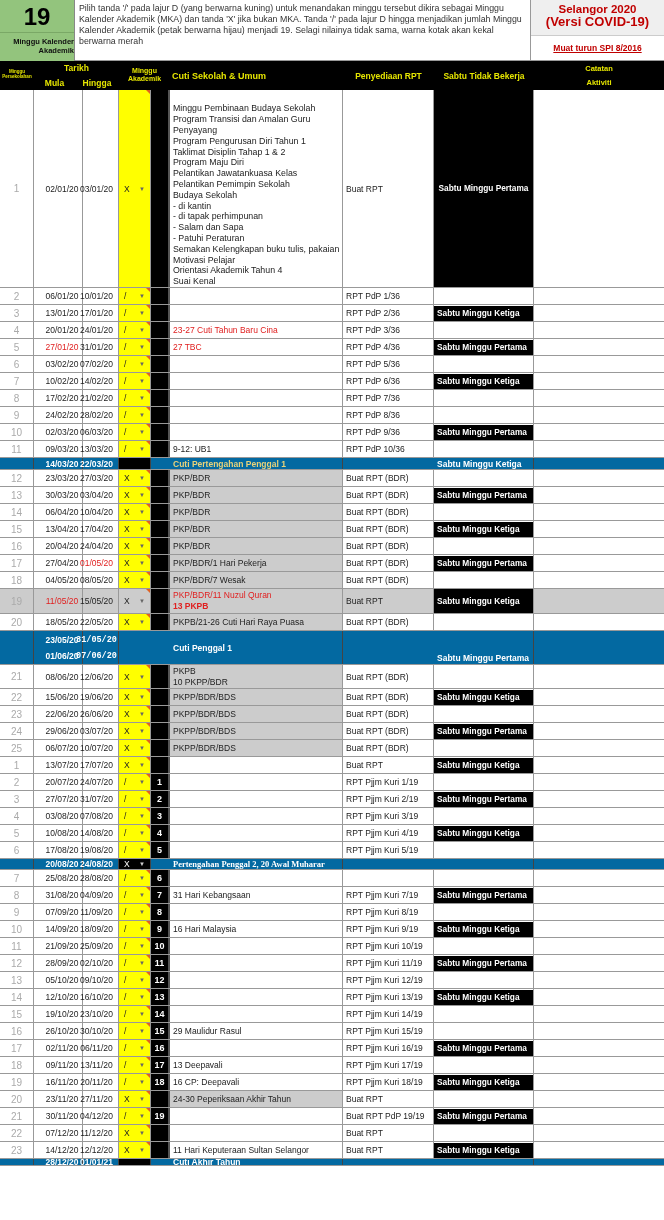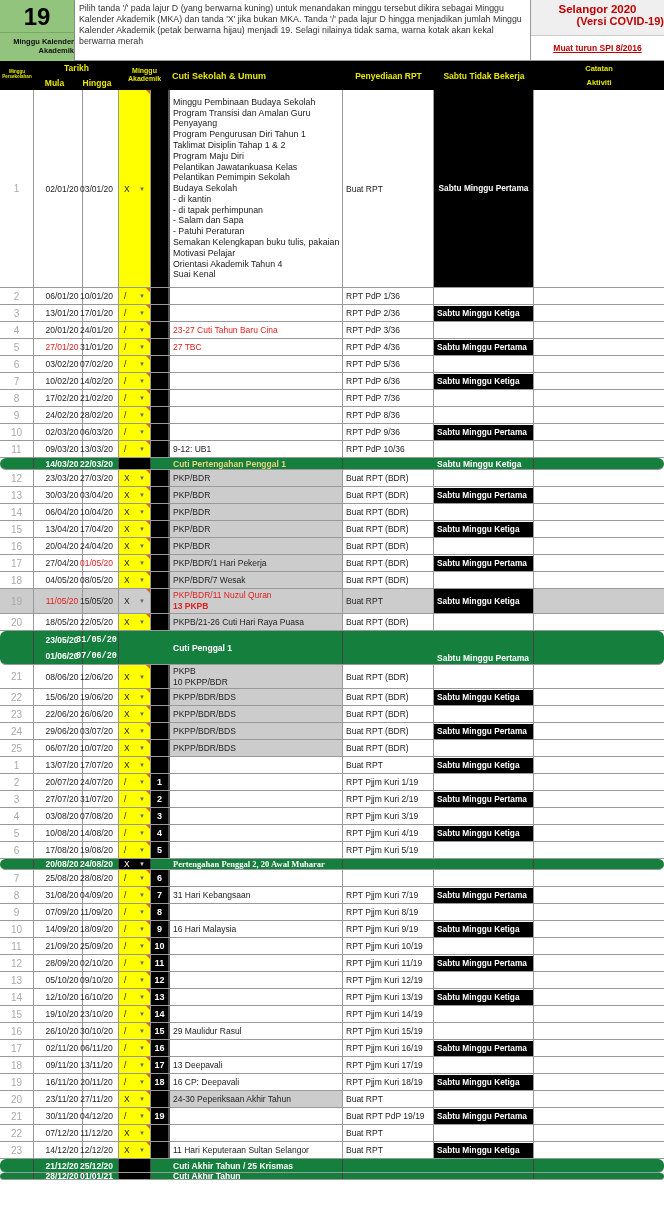--- a/index.html
+++ b/index.html
@@ -5,21 +5,21 @@
   * { box-sizing: border-box; margin: 0; padding: 0; }
   body { width: 664px; height: 1220px; overflow: hidden; background: #fff; font-family: "Liberation Sans", sans-serif; font-size: 8.5px; color: #222; position: relative; }
   .top { position: absolute; left: 0; top: 0; width: 664px; height: 61px; display: flex; border-bottom: 1px solid #999; }
   .counter { width: 75px; height: 61px; background: #93c47d; border-right: 1px solid #888; display: flex; flex-direction: column; align-items: center; }
   .counter .num { font-size: 24px; font-weight: bold; color: #000; line-height: 33px; border-bottom: 1px solid #7aa866; width: 100%; text-align: center; height: 33px; }
   .counter .lbl { font-size: 7.5px; font-weight: bold; color: #111; text-align: right; line-height: 9px; padding-top: 4px; }
   .instr { width: 456px; padding: 3px 4px; font-size: 8.8px; line-height: 11px; color: #333; border-right: 1px solid #999; }
   .brand { width: 133px; display: flex; flex-direction: column; }
   .brand .b1 { background: #efefef; text-align: center; color: #c00000; font-weight: bold; height: 36px; border-bottom: 1px solid #ccc; padding-top: 3px; }
   .brand .b1 .t { font-size: 11.5px; line-height: 13px; }
-  .brand .b1 .s { font-size: 11px; line-height: 11px; text-align: right; }
+  .brand .b1 .s { font-size: 13px; line-height: 11px; }
   .brand .b2 { text-align: center; color: #c00000; font-weight: bold; font-size: 8.5px; text-decoration: underline; line-height: 24px; cursor: pointer; }
 
   .hdr { position: absolute; top: 61px; left: 0; width: 664px; height: 29px; background: #000; color: #e6e600; font-weight: bold; }
   .hdr div { position: absolute; text-align: center; }
 
   .grid { position: absolute; top: 90px; left: 0; width: 664px; }
   .row { position: relative; width: 664px; border-bottom: 1px solid #999; }
   .c { position: absolute; top: 0; bottom: 0; display: flex; align-items: center; overflow: hidden; white-space: nowrap; border-right: 1px solid #999; }
   .c-wk { left: 0; width: 34px; justify-content: center; color: #aaa; font-size: 10px; }
   .c-mula { left: 42px; width: 41px; justify-content: center; }
@@ -27,21 +27,21 @@
   .c-ma { left: 119px; width: 32px; background: #ffff00; padding-left: 5px; }
   .c-ma .arr { position: absolute; right: 5px; font-size: 6px; color: #666; }
   .c-n { left: 151px; width: 19px; background: #000; color: #fff; justify-content: center; font-weight: bold; font-size: 9px; border-right: 2px solid #555; }
   .c-cuti { left: 170px; width: 173px; padding-left: 3px; }
   .c-rpt { left: 343px; width: 91px; padding-left: 3px; }
   .c-sab { left: 434px; width: 100px; }
   .c-cat { left: 534px; width: 130px; border-right: none; }
   .sab-box { background: #000; color: #fff; font-weight: bold; font-size: 8.3px; padding: 2px 3px; width: 100%; height: 15px; line-height: 11px; }
   .red { color: #e02020; }
   .grey { background: #cccccc; }
-  .blk { background: #15803d; border-radius: 6px; }
+  .blk { background: #0369a1; }
   .blk .c { border-right-color: #444; color: #fff; }
   .blk .c-cuti { color: #f1e8a0; font-weight: bold; }
   .blk .c-mula, .blk .c-hingga { font-weight: bold; }
   .multi { white-space: normal; align-items: center; line-height: 10.8px; }
   .tri::after { content: ""; position: absolute; top: 0; right: 0; border-top: 4px solid #e06020; border-left: 4px solid transparent; }
 </style>
 </head>
 <body>
 
 <div class="top">
@@ -75,21 +75,21 @@
 <div class="grid" id="grid">
     <div class="row" style="height: 198px;">
       <div class="c c-wk">1</div>
       <div class="c c-mula">02/01/20</div>
       <div class="c c-hingga">03/01/20</div>
       <div class="c c-ma tri">
         <span>X</span>
         <span class="arr">▼</span>
       </div>
       <div class="c c-n"></div>
-      <div class="c c-cuti multi" style="font-size: 8.8px;">
+      <div class="c c-cuti multi" style="font-size: 8.8px; align-items: flex-end;">
         <div style="white-space: pre-wrap;">Minggu Pembinaan Budaya Sekolah
 Program Transisi dan Amalan Guru Penyayang
 Program Pengurusan Diri Tahun 1
 Taklimat Disiplin Tahap 1 &amp; 2
 Program Maju Diri
 Pelantikan Jawatankuasa Kelas
 Pelantikan Pemimpin Sekolah
 Budaya Sekolah
 - di kantin
 - di tapak perhimpunan
@@ -927,28 +927,20 @@
       <div class="c c-n"></div>
       <div class="c c-cuti">
         <span>11 Hari Keputeraan Sultan Selangor</span>
       </div>
       <div class="c c-rpt">Buat RPT</div>
       <div class="c c-sab">
         <div class="sab-box">Sabtu Minggu Ketiga</div>
       </div>
       <div class="c c-cat"></div>
     </div>
-    <div class="row blk" style="height: 14px;">
-      <div class="c c-wk"></div>
-      <div class="c c-mula">21/12/20</div>
-      <div class="c c-hingga">25/12/20</div>
-      <div class="c c-ma" style="background: rgb(0, 0, 0); color: rgb(255, 255, 255);"></div>
-      <div class="c c-cuti" style="color: rgb(255, 255, 255);">Cuti Akhir Tahun / 25 Krismas</div>
-      <div class="c c-sab" style="color: rgb(255, 255, 255); font-weight: bold; padding-left: 3px;"></div>
-    </div>
     <div class="row blk" style="height: 7px; overflow: hidden;">
       <div class="c c-wk"></div>
       <div class="c c-mula">28/12/20</div>
       <div class="c c-hingga">01/01/21</div>
       <div class="c c-ma" style="background: rgb(0, 0, 0); color: rgb(255, 255, 255);"></div>
       <div class="c c-cuti" style="color: rgb(255, 255, 255);">Cuti Akhir Tahun</div>
       <div class="c c-sab" style="color: rgb(255, 255, 255); font-weight: bold; padding-left: 3px;"></div>
     </div>
   </div>
 

